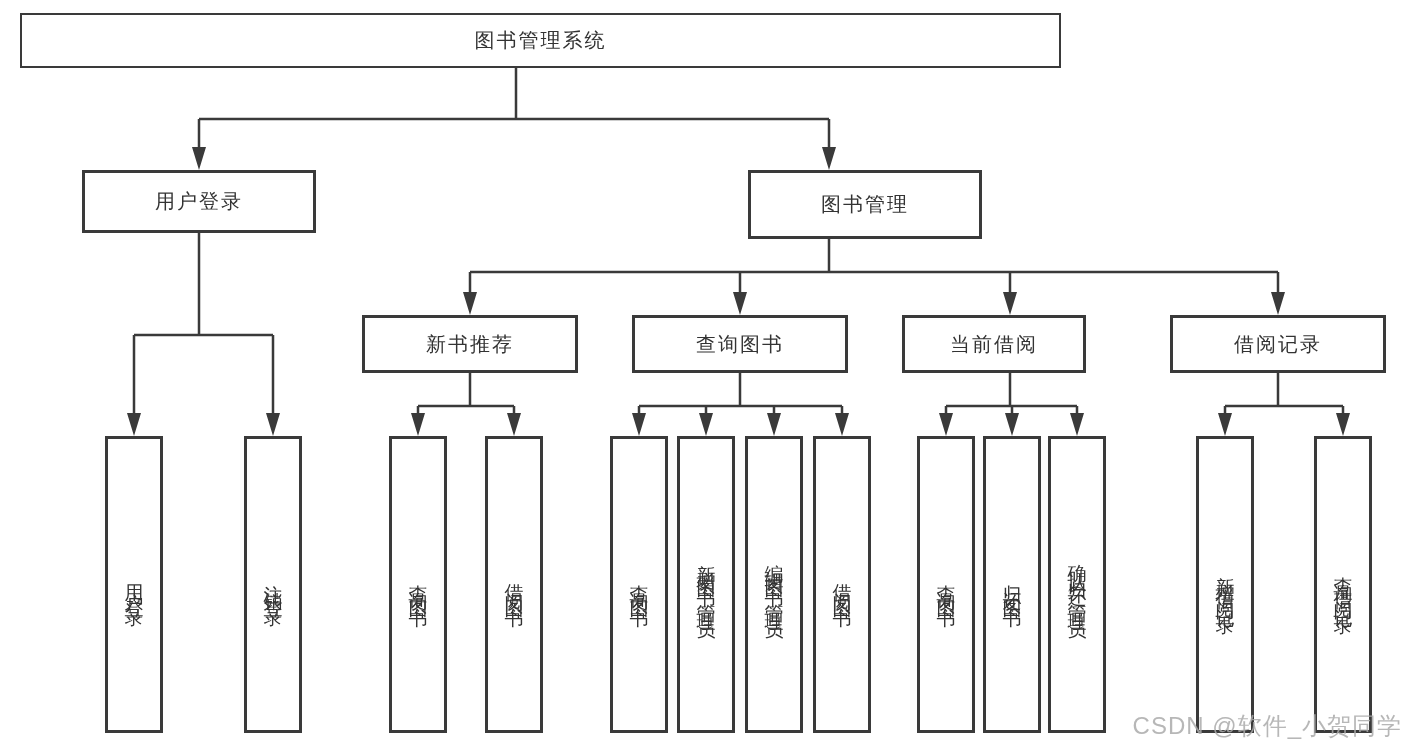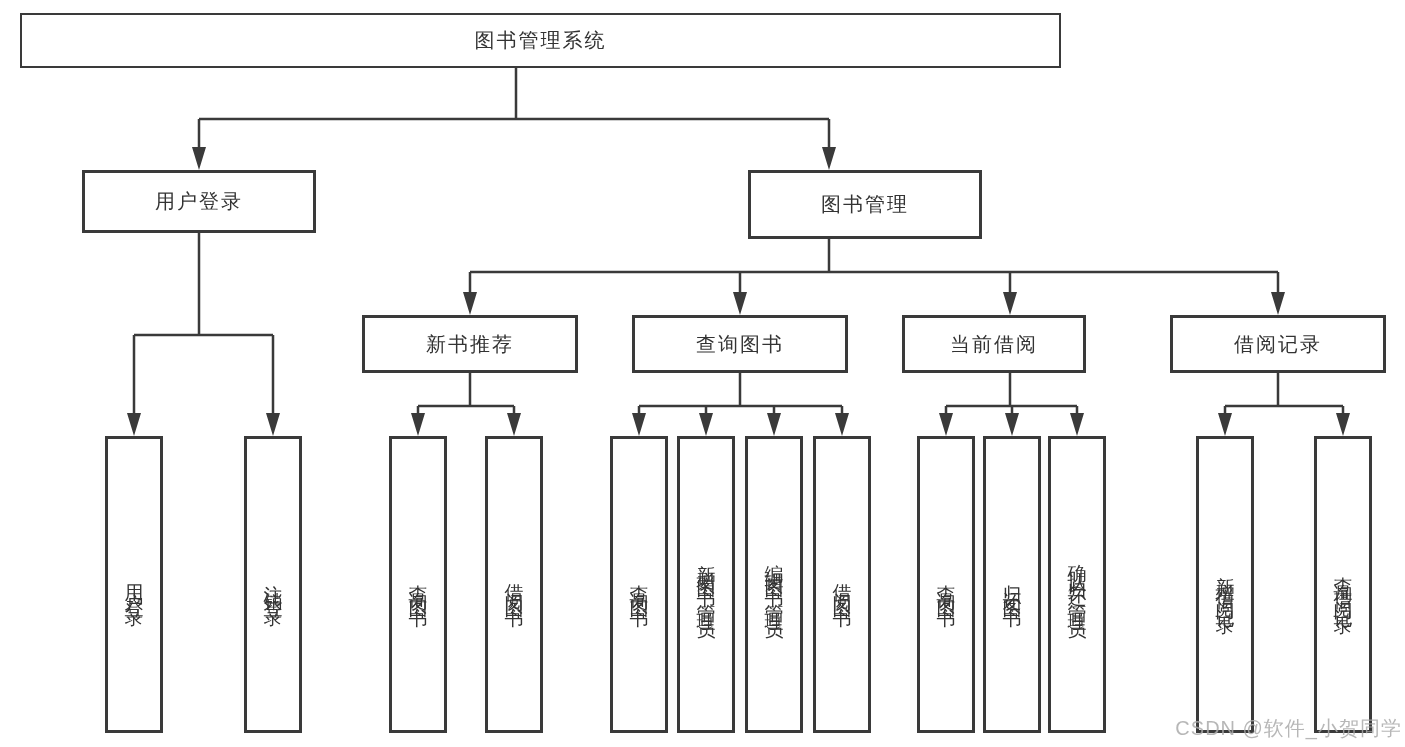--- a/index.html
+++ b/index.html
@@ -18,21 +18,21 @@
   .node-title .lbl,.node-l1 .lbl,.node-l2 .lbl{
     font-size:20px;letter-spacing:2px;white-space:nowrap;
   }
   .leaf{width:58px;top:436px;height:297px;}
   .leaf .lbl{
     writing-mode:vertical-rl;text-orientation:mixed;
     font-size:19px;letter-spacing:8px;line-height:1.05;
   }
   .watermark{
     position:absolute;right:3px;bottom:5px;z-index:10;
-    font-size:20px;letter-spacing:1px;color:rgba(170,170,170,0.85);
+    font-size:24px;letter-spacing:1px;color:rgba(170,170,170,0.85);
     white-space:nowrap;
   }
 </style>
 </head>
 <body>
 
 <div class="canvas">
 
   <svg class="wires" viewBox="0 0 1405 747">
     <path fill="none" stroke="#3a3a3a" stroke-width="2.5" d="M516 68 V120

